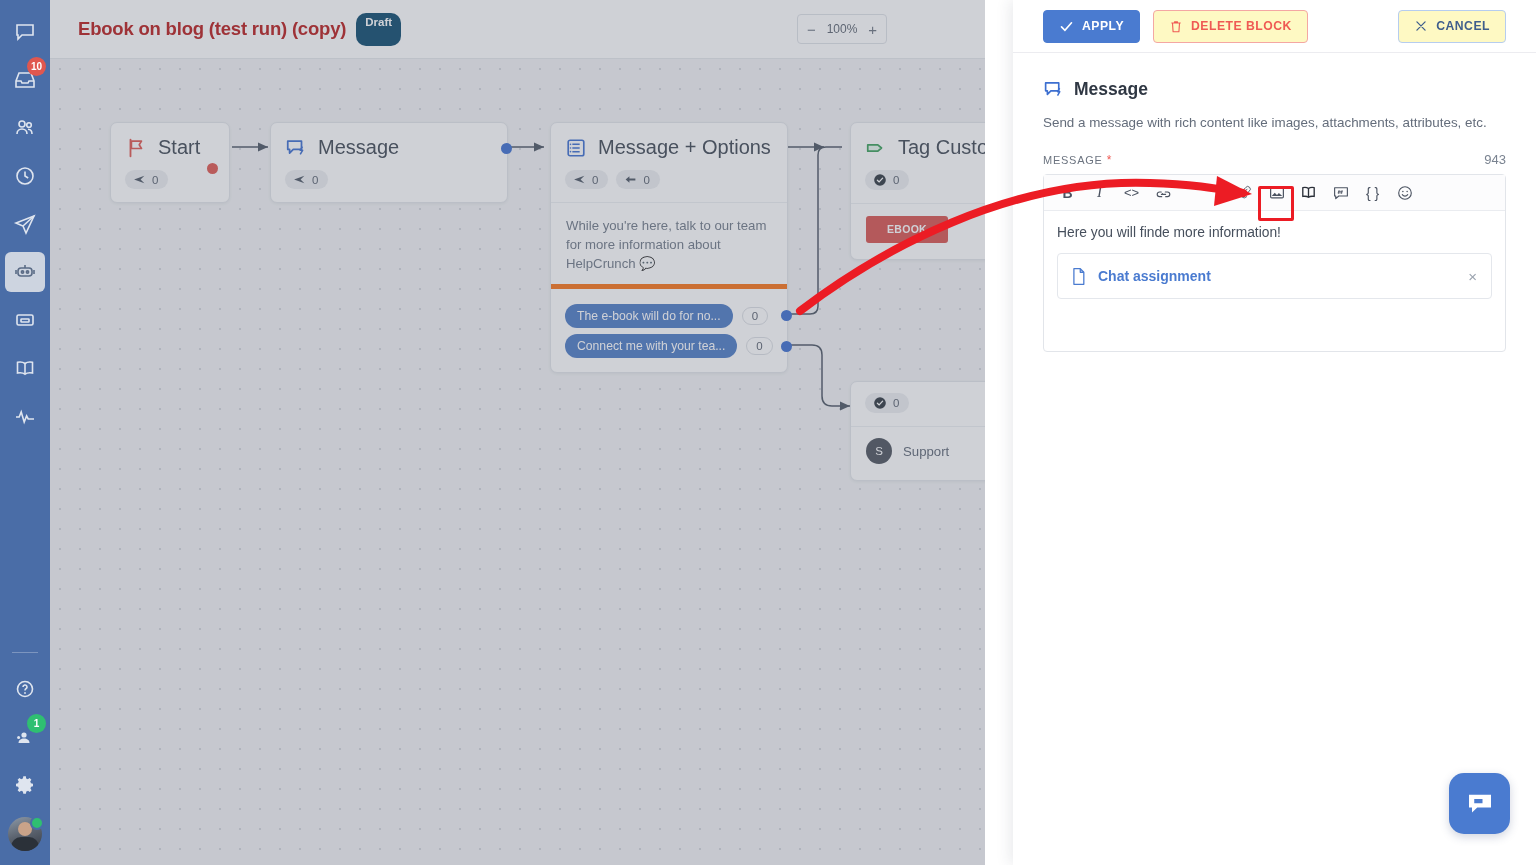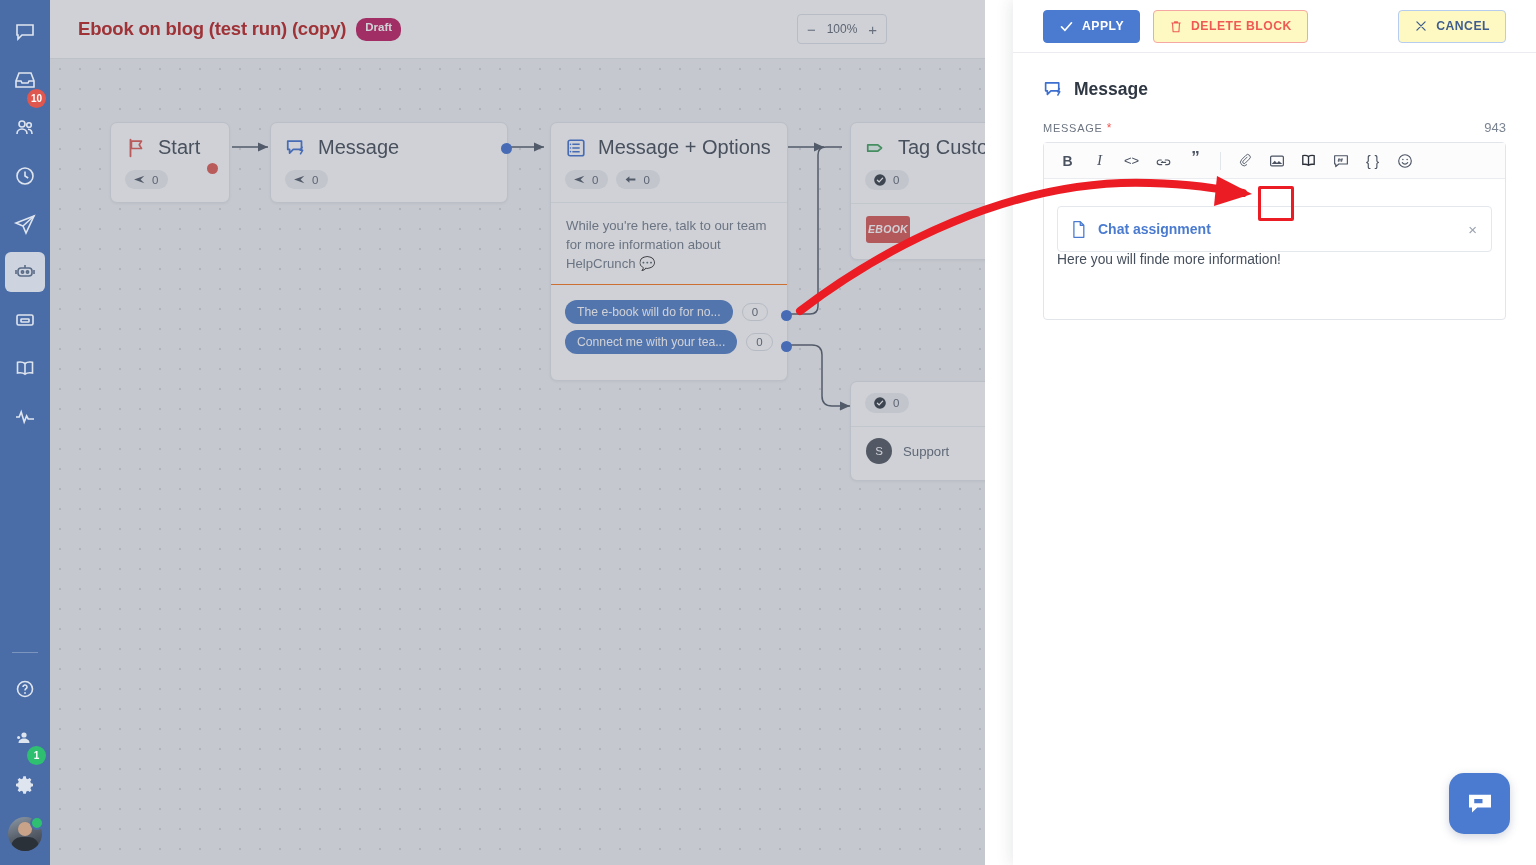--- a/index.html
+++ b/index.html
@@ -32,21 +32,20 @@
   .nav-item .ic { stroke: #dfe5ef; fill: none; stroke-width: 1.6; }
   .nav-item.active .ic { stroke: #5a6b86; }
   .nav-badge {
     position: absolute; top: -3px; right: -1px;
     min-width: 19px; height: 19px; padding: 0 4px;
     border-radius: 10px;
     background: #e0574f; color: #fff;
     font-size: 10px; font-weight: bold;
     display: flex; align-items: center; justify-content: center;
     line-height: 1;
-    margin-top: 32px;
   }
   .nav-badge.green { background: #2fbf71; }
   #nav-spacer { flex: 1; }
   #sidebar-divider {
     width: 26px; height: 1px; background: rgba(255,255,255,0.28);
     margin-bottom: 8px;
   }
   #avatar-wrap {
     position: relative; width: 34px; height: 34px;
     margin: 8px 0 14px 0; cursor: pointer;
@@ -86,23 +85,23 @@
     border-bottom: 1px solid #e6e8eb;
     display: flex; align-items: center;
   }
   #flow-title {
     margin-left: 28px;
     font-size: 18.5px; font-weight: bold; color: #b91c1c;
     letter-spacing: -0.2px;
   }
   #flow-status {
     margin-left: 10px;
-    background: #be185d; color: #ffffff;
+    background: #0c4a6e; color: #ffffff;
     font-size: 11.5px; font-weight: bold;
-    padding: 3px 9px 8px; border-radius: 10px;
+    padding: 3px 9px 18px; border-radius: 10px;
   }
   #zoom-ctrl {
     position: absolute; right: 98px; top: 14px;
     width: 90px; height: 30px;
     border: 1px solid #dfe2e7; border-radius: 4px;
     background: #fff;
     display: flex; align-items: center; justify-content: space-between;
     padding: 0 9px;
   }
   #zoom-ctrl .zbtn { color: #6c7480; font-size: 15px; cursor: pointer; line-height: 1; }
@@ -168,23 +167,22 @@
   .opt-count {
     margin-left: 9px;
     border: 1px solid #dcdfe4; border-radius: 11px;
     padding: 2px 9px; font-size: 11.5px; color: #5b6370;
     background: #fff;
   }
   .tag-pill {
     display: inline-block;
     background: #d9534f; color: #fff;
     font-size: 10.5px; font-weight: bold;
-    padding: 4px 2px; border-radius: 3px;
+    padding: 4px 21px; border-radius: 3px;
     letter-spacing: 0.3px;
-    font-style: italic;
   }
   .agent-row { display: flex; align-items: center; gap: 11px; }
   .agent-av {
     width: 26px; height: 26px; border-radius: 50%;
     background: #4c525c; color: #fff;
     font-size: 11.5px;
     display: flex; align-items: center; justify-content: center;
   }
   .agent-name { font-size: 13.2px; color: #5f6876; }
 
@@ -489,21 +487,21 @@
         <div class="chip">
           <svg width="13" height="13" viewBox="0 0 24 24">
             <path d="M10 6L3 12l7 6v-4h11v-4H10z" fill="#4d5664"></path>
           </svg>
           <span>0</span>
         </div>
       </div>
       <div class="block-body" style="padding-bottom:11px;">
         <span>While you're here, talk to our team for more information about HelpCrunch 💬</span>
       </div>
-      <div style="border-top:1px solid #f97316; padding:9px 14px 26px 14px;">
+      <div style="border-top:5px solid #f97316; padding:9px 14px 14px 14px;">
         <div class="opt-row">
           <span class="opt-pill">The e-book will do for no...</span>
           <span class="opt-count">0</span>
         </div>
         <div class="opt-row">
           <span class="opt-pill">Connect me with your tea...</span>
           <span class="opt-count">0</span>
         </div>
       </div>
       <div class="out-dot" style="right:-5px; top:187px;"></div>
@@ -590,20 +588,21 @@
     <div id="panel-body">
 
       <div id="panel-title-row">
         <svg width="21" height="21" viewBox="0 0 24 24">
           <path d="M3 4.5h15v9h-9l-4 4v-4H3z" stroke="#3d6fd0" stroke-width="1.9" fill="none" stroke-linejoin="round"></path>
           <path d="M19 10.5l-2.4 4h2.6l-2.6 4.5" stroke="#3d6fd0" stroke-width="1.7" fill="none" stroke-linejoin="round"></path>
         </svg>
         <span id="panel-title">Message</span>
       </div>
 
+      <div id="panel-desc">Send a message with rich content like images, attachments, attributes, etc.</div>
 
       <div id="field-label-row">
         <span id="field-label">MESSAGE</span>
         <span id="field-req">*</span>
         <span id="field-counter">943</span>
       </div>
 
       <div id="editor">
         <div id="editor-toolbar">
           <div class="tb-btn bold">B</div>
@@ -646,29 +645,29 @@
             <svg width="18" height="18" viewBox="0 0 24 24">
               <circle cx="12" cy="12" r="8.4" stroke="#4b5361" stroke-width="1.5" fill="none"></circle>
               <circle cx="9.2" cy="10" r="1" fill="#4b5361"></circle>
                 <circle cx="14.8" cy="10" r="1" fill="#4b5361"></circle>
               <path d="M8.4 14.2c1 1.4 2.2 2 3.6 2s2.6-.6 3.6-2" stroke="#4b5361" stroke-width="1.5" fill="none" stroke-linecap="round"></path>
             </svg>
           </div>
         </div>
 
         <div id="editor-content">
+          <div id="msg-text">Here you will finde more information!</div>
           <div id="attach-card">
             <svg width="17" height="19" viewBox="0 0 24 26">
               <path d="M5.5 2h9l5 5v17h-14z" stroke="#4a7bd0" stroke-width="1.8" fill="none" stroke-linejoin="round"></path>
               <path d="M14.5 2v5h5" stroke="#4a7bd0" stroke-width="1.8" fill="none" stroke-linejoin="round"></path>
             </svg>
             <span id="attach-name">Chat assignment</span>
             <span id="attach-close">×</span>
           </div>
-          <div id="msg-text">Here you will finde more information!</div>
         </div>
       </div>
     </div>
   </div>
 
   <div id="tb-book-highlight"></div>
 
   <svg id="annot-arrow">
     <path d="M800,311 C880,250 1010,178 1150,183 C1190,184 1215,188 1243,193" stroke="#ec1c24" stroke-width="8" fill="none" stroke-linecap="round"></path>
     <path d="M1217,176 L1252,194 L1214,206 Z" fill="#ec1c24"></path>

